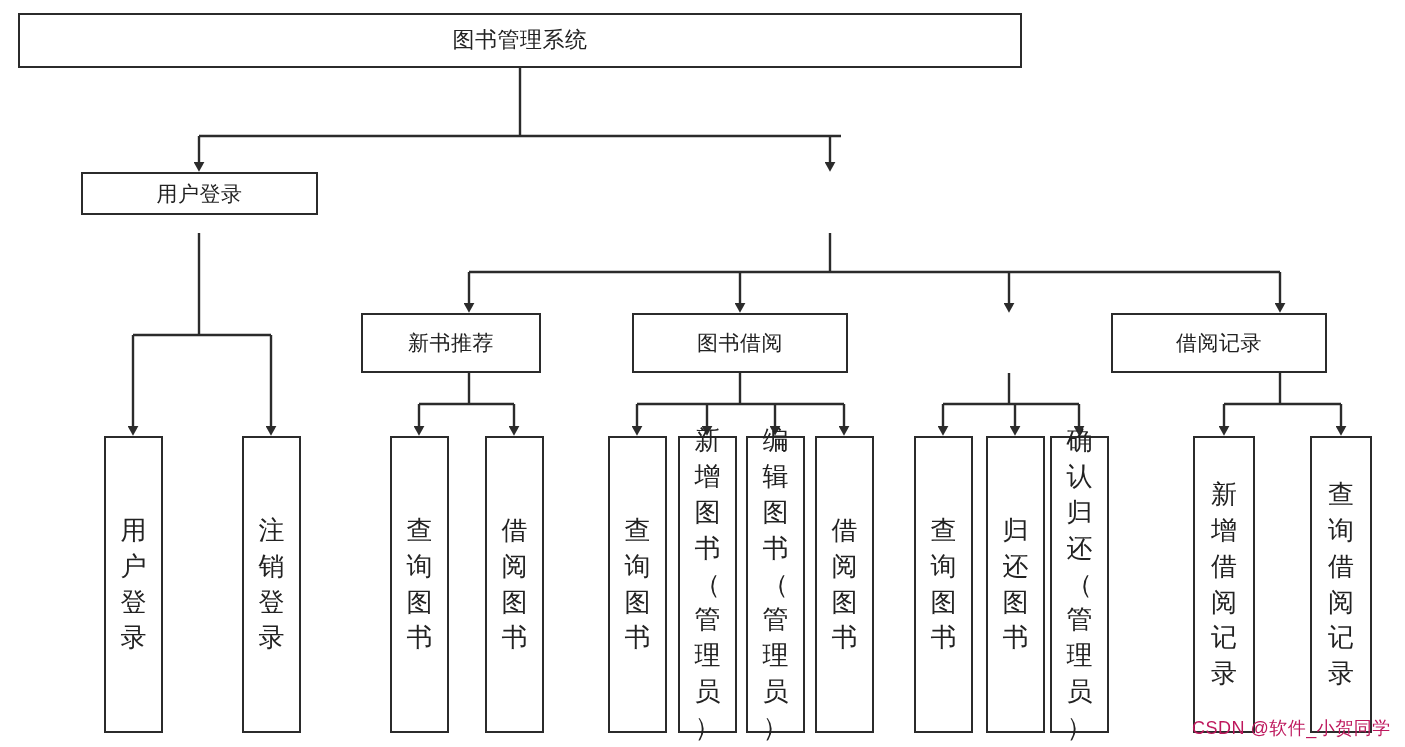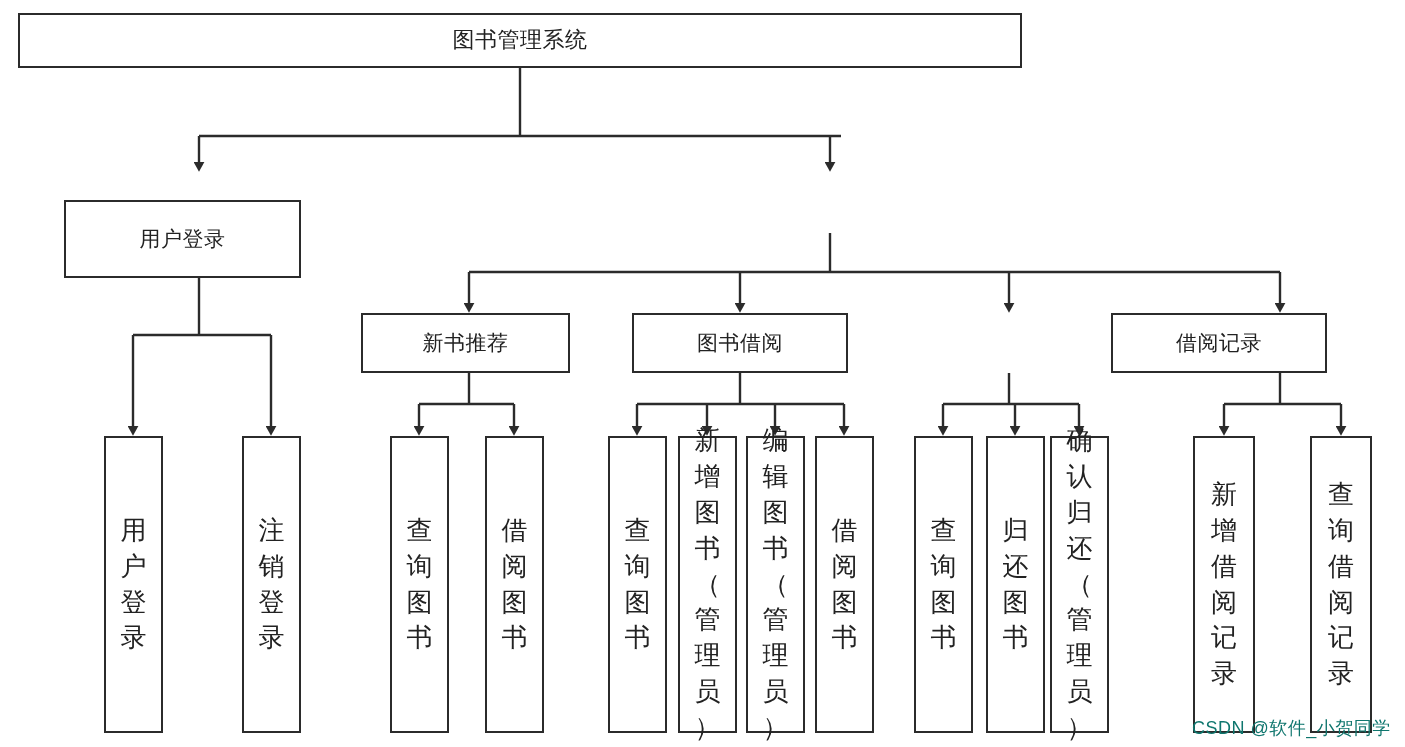--- a/index.html
+++ b/index.html
@@ -51,21 +51,21 @@
     font-size: 26px;
     line-height: 1.38;
     text-align: center;
     color: #222222;
     white-space: pre-line;
     letter-spacing: 0;
   }
   .watermark {
     position: absolute;
     font-size: 18px;
-    color: #0f766e;
+    color: #be185d;
     letter-spacing: 0.5px;
     white-space: nowrap;
     user-select: none;
   }
 </style>
 </head>
 <body>
 
 <div id="canvas">
 
@@ -118,25 +118,25 @@
       <path d="M1224,404 L1341,404"></path>
       <path d="M1224,404 L1224,427" marker-end="url(#arrow)"></path>
       <path d="M1341,404 L1341,427" marker-end="url(#arrow)"></path>
     </g>
   </svg>
 
   <div class="node horiz root" style="left:18px; top:13px; width:1004px; height:55px;">
     <span>图书管理系统</span>
   </div>
 
-  <div class="node horiz" style="left:64px; top:172px; width:237px; height:78px;margin-top:28px;">
+  <div class="node horiz" style="left:81px; top:172px; width:237px; height:43px;">
     <span>用户登录</span>
   </div>
 
-  <div class="node horiz" style="left:361px; top:313px; width:209px; height:60px;">
+  <div class="node horiz" style="left:361px; top:313px; width:180px; height:60px;">
     <span>新书推荐</span>
   </div>
   <div class="node horiz" style="left:632px; top:313px; width:216px; height:60px;">
     <span>图书借阅</span>
   </div>
   <div class="node horiz" style="left:1111px; top:313px; width:216px; height:60px;">
     <span>借阅记录</span>
   </div>
 
   <div class="node leaf" style="left:104px; top:436px; width:59px; height:297px;">

